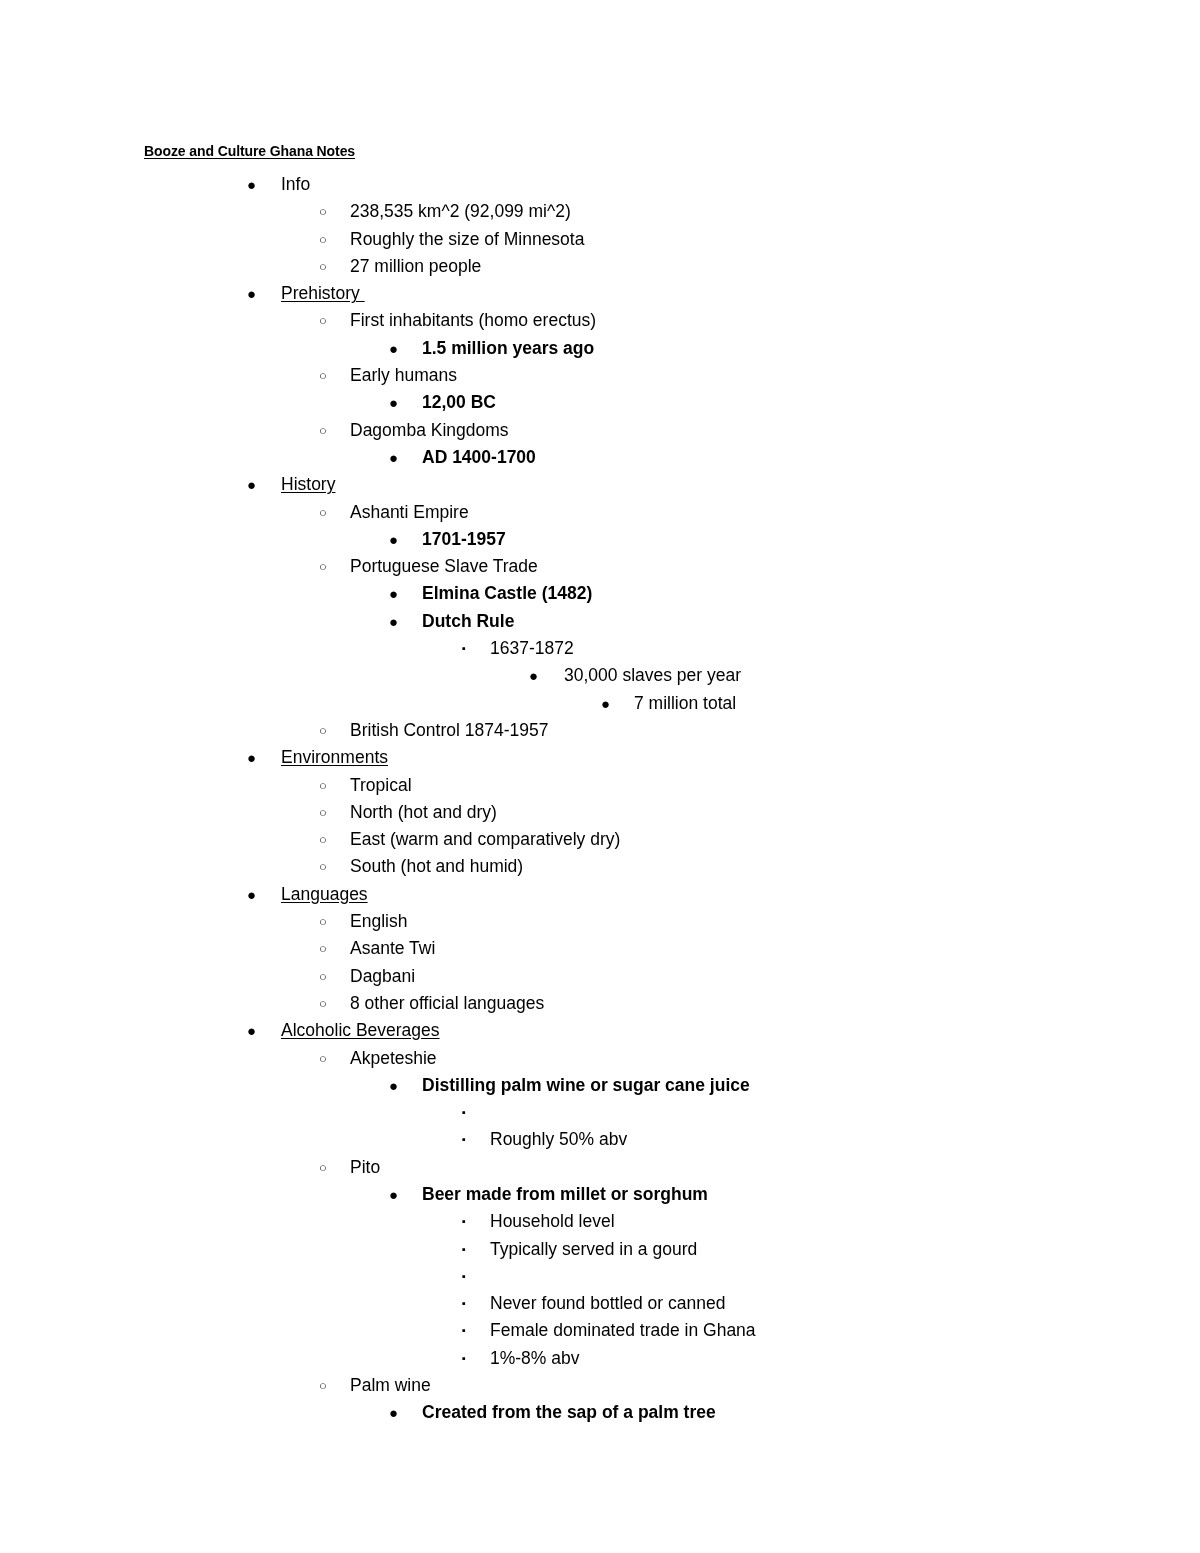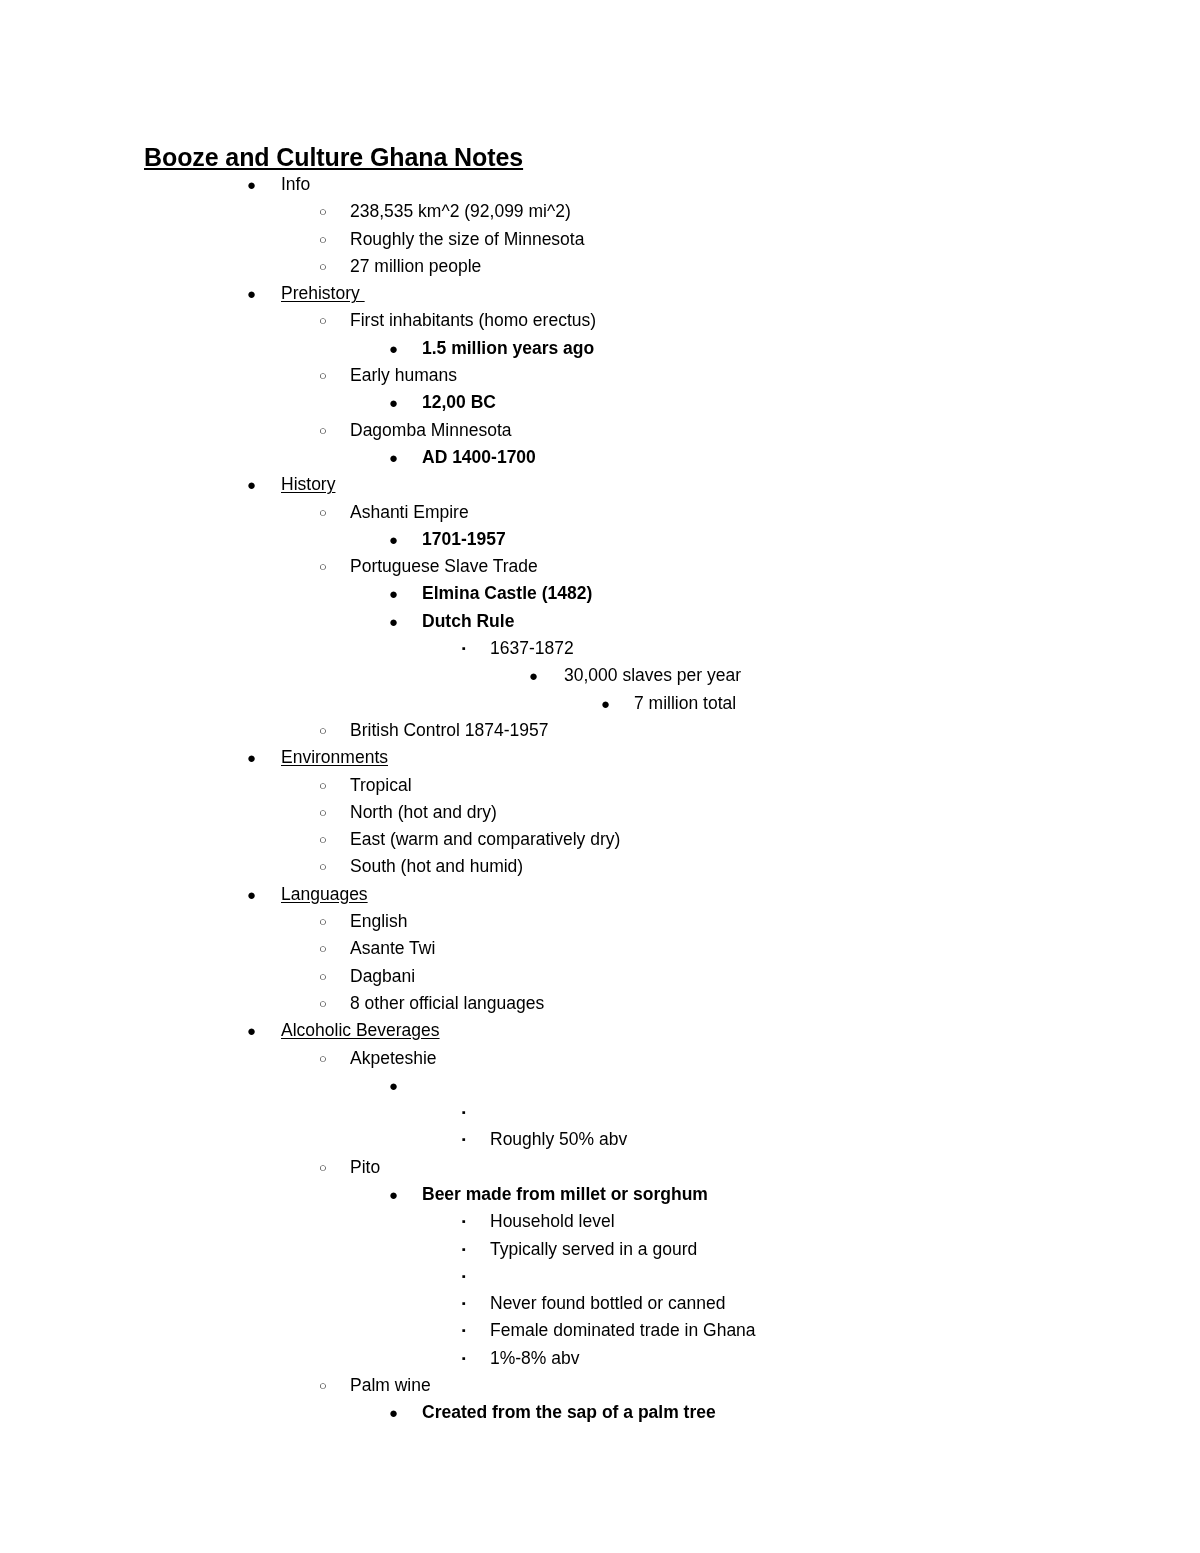--- a/index.html
+++ b/index.html
@@ -16,21 +16,21 @@
     position: relative;
     width: 1200px;
     height: 1553px;
     background: #ffffff;
     overflow: hidden;
   }
   .doc-title {
     position: absolute;
     left: 144px;
     top: 143px;
-    font-size: 25px;
+    font-size: 14px;
     font-weight: bold;
     text-decoration: underline;
     text-underline-offset: 2px;
     letter-spacing: -0.1px;
     white-space: pre;
   }
   .outline {
     position: absolute;
     left: 0;
     top: 171px;
@@ -92,21 +92,21 @@
   <div class="outline">
       <div class="li lvl1"><span class="bullet b-disc">●</span><span class="txt">Info</span></div>
       <div class="li lvl2"><span class="bullet b-circle">○</span><span class="txt">238,535 km^2 (92,099 mi^2)</span></div>
       <div class="li lvl2"><span class="bullet b-circle">○</span><span class="txt">Roughly the size of Minnesota</span></div>
       <div class="li lvl2"><span class="bullet b-circle">○</span><span class="txt">27 million people</span></div>
       <div class="li lvl1"><span class="bullet b-disc">●</span><span class="txt u">Prehistory </span></div>
       <div class="li lvl2"><span class="bullet b-circle">○</span><span class="txt">First inhabitants (homo erectus)</span></div>
       <div class="li lvl3"><span class="bullet b-disc">●</span><span class="txt">1.5 million years ago</span></div>
       <div class="li lvl2"><span class="bullet b-circle">○</span><span class="txt">Early humans</span></div>
       <div class="li lvl3"><span class="bullet b-disc">●</span><span class="txt">12,00 BC</span></div>
-      <div class="li lvl2"><span class="bullet b-circle">○</span><span class="txt">Dagomba Minnesota</span></div>
+      <div class="li lvl2"><span class="bullet b-circle">○</span><span class="txt">Dagomba Kingdoms</span></div>
       <div class="li lvl3"><span class="bullet b-disc">●</span><span class="txt">AD 1400-1700</span></div>
       <div class="li lvl1"><span class="bullet b-disc">●</span><span class="txt u">History</span></div>
       <div class="li lvl2"><span class="bullet b-circle">○</span><span class="txt">Ashanti Empire</span></div>
       <div class="li lvl3"><span class="bullet b-disc">●</span><span class="txt">1701-1957</span></div>
       <div class="li lvl2"><span class="bullet b-circle">○</span><span class="txt">Portuguese Slave Trade</span></div>
       <div class="li lvl3"><span class="bullet b-disc">●</span><span class="txt">Elmina Castle (1482)</span></div>
       <div class="li lvl3"><span class="bullet b-disc">●</span><span class="txt">Dutch Rule</span></div>
       <div class="li lvl4"><span class="bullet b-square">▪</span><span class="txt">1637-1872</span></div>
       <div class="li lvl5"><span class="bullet b-disc">●</span><span class="txt">30,000 slaves per year</span></div>
       <div class="li lvl6"><span class="bullet b-disc">●</span><span class="txt">7 million total</span></div>
@@ -116,21 +116,21 @@
       <div class="li lvl2"><span class="bullet b-circle">○</span><span class="txt">North (hot and dry)</span></div>
       <div class="li lvl2"><span class="bullet b-circle">○</span><span class="txt">East (warm and comparatively dry)</span></div>
       <div class="li lvl2"><span class="bullet b-circle">○</span><span class="txt">South (hot and humid)</span></div>
       <div class="li lvl1"><span class="bullet b-disc">●</span><span class="txt u">Languages</span></div>
       <div class="li lvl2"><span class="bullet b-circle">○</span><span class="txt">English</span></div>
       <div class="li lvl2"><span class="bullet b-circle">○</span><span class="txt">Asante Twi</span></div>
       <div class="li lvl2"><span class="bullet b-circle">○</span><span class="txt">Dagbani</span></div>
       <div class="li lvl2"><span class="bullet b-circle">○</span><span class="txt">8 other official languages</span></div>
       <div class="li lvl1"><span class="bullet b-disc">●</span><span class="txt u">Alcoholic Beverages</span></div>
       <div class="li lvl2"><span class="bullet b-circle">○</span><span class="txt">Akpeteshie</span></div>
-      <div class="li lvl3"><span class="bullet b-disc">●</span></div>
+      <div class="li lvl3"><span class="bullet b-disc">●</span><span class="txt">Distilling palm wine or sugar cane juice</span></div>
       <div class="li lvl4"><span class="bullet b-square">▪</span></div>
       <div class="li lvl4"><span class="bullet b-square">▪</span><span class="txt">Roughly 50% abv</span></div>
       <div class="li lvl2"><span class="bullet b-circle">○</span><span class="txt">Pito</span></div>
       <div class="li lvl3"><span class="bullet b-disc">●</span><span class="txt">Beer made from millet or sorghum</span></div>
       <div class="li lvl4"><span class="bullet b-square">▪</span><span class="txt">Household level</span></div>
       <div class="li lvl4"><span class="bullet b-square">▪</span><span class="txt">Typically served in a gourd</span></div>
       <div class="li lvl4"><span class="bullet b-square">▪</span></div>
       <div class="li lvl4"><span class="bullet b-square">▪</span><span class="txt">Never found bottled or canned</span></div>
       <div class="li lvl4"><span class="bullet b-square">▪</span><span class="txt">Female dominated trade in Ghana</span></div>
       <div class="li lvl4"><span class="bullet b-square">▪</span><span class="txt">1%-8% abv</span></div>

